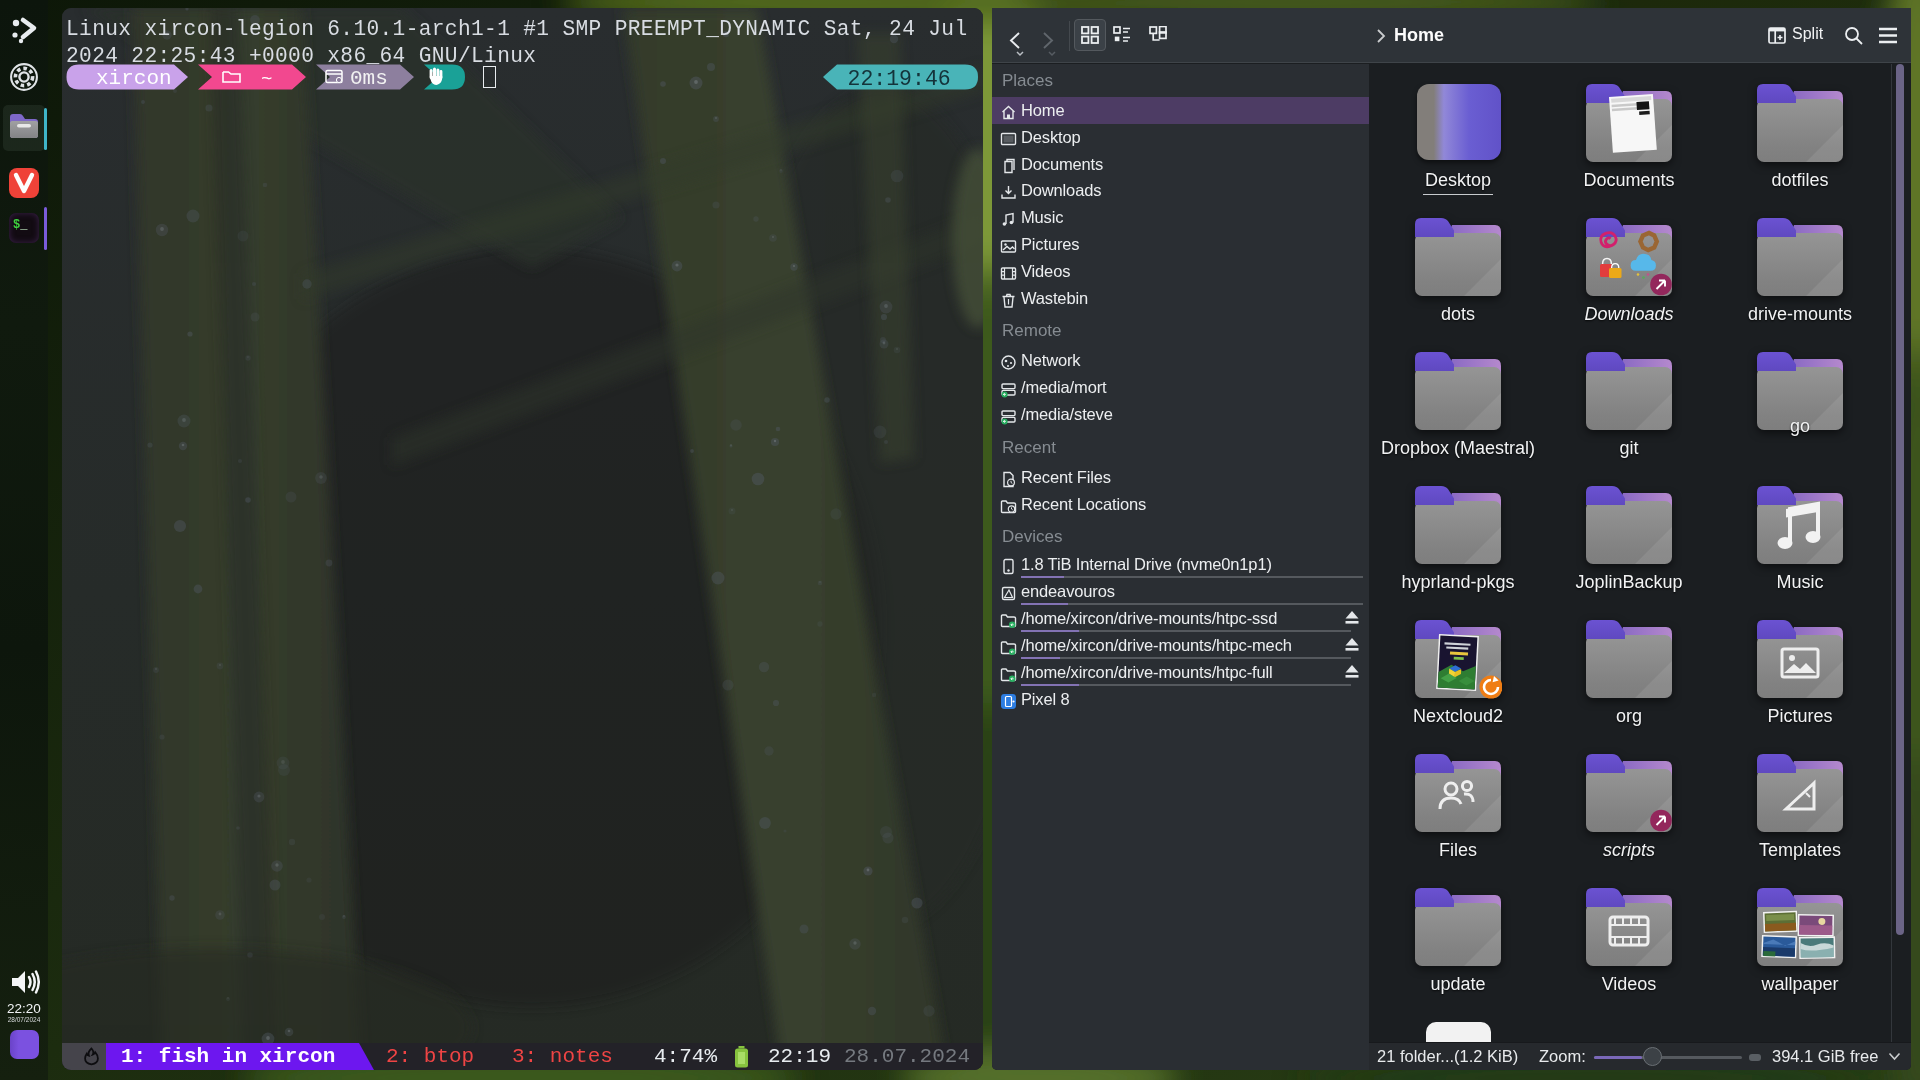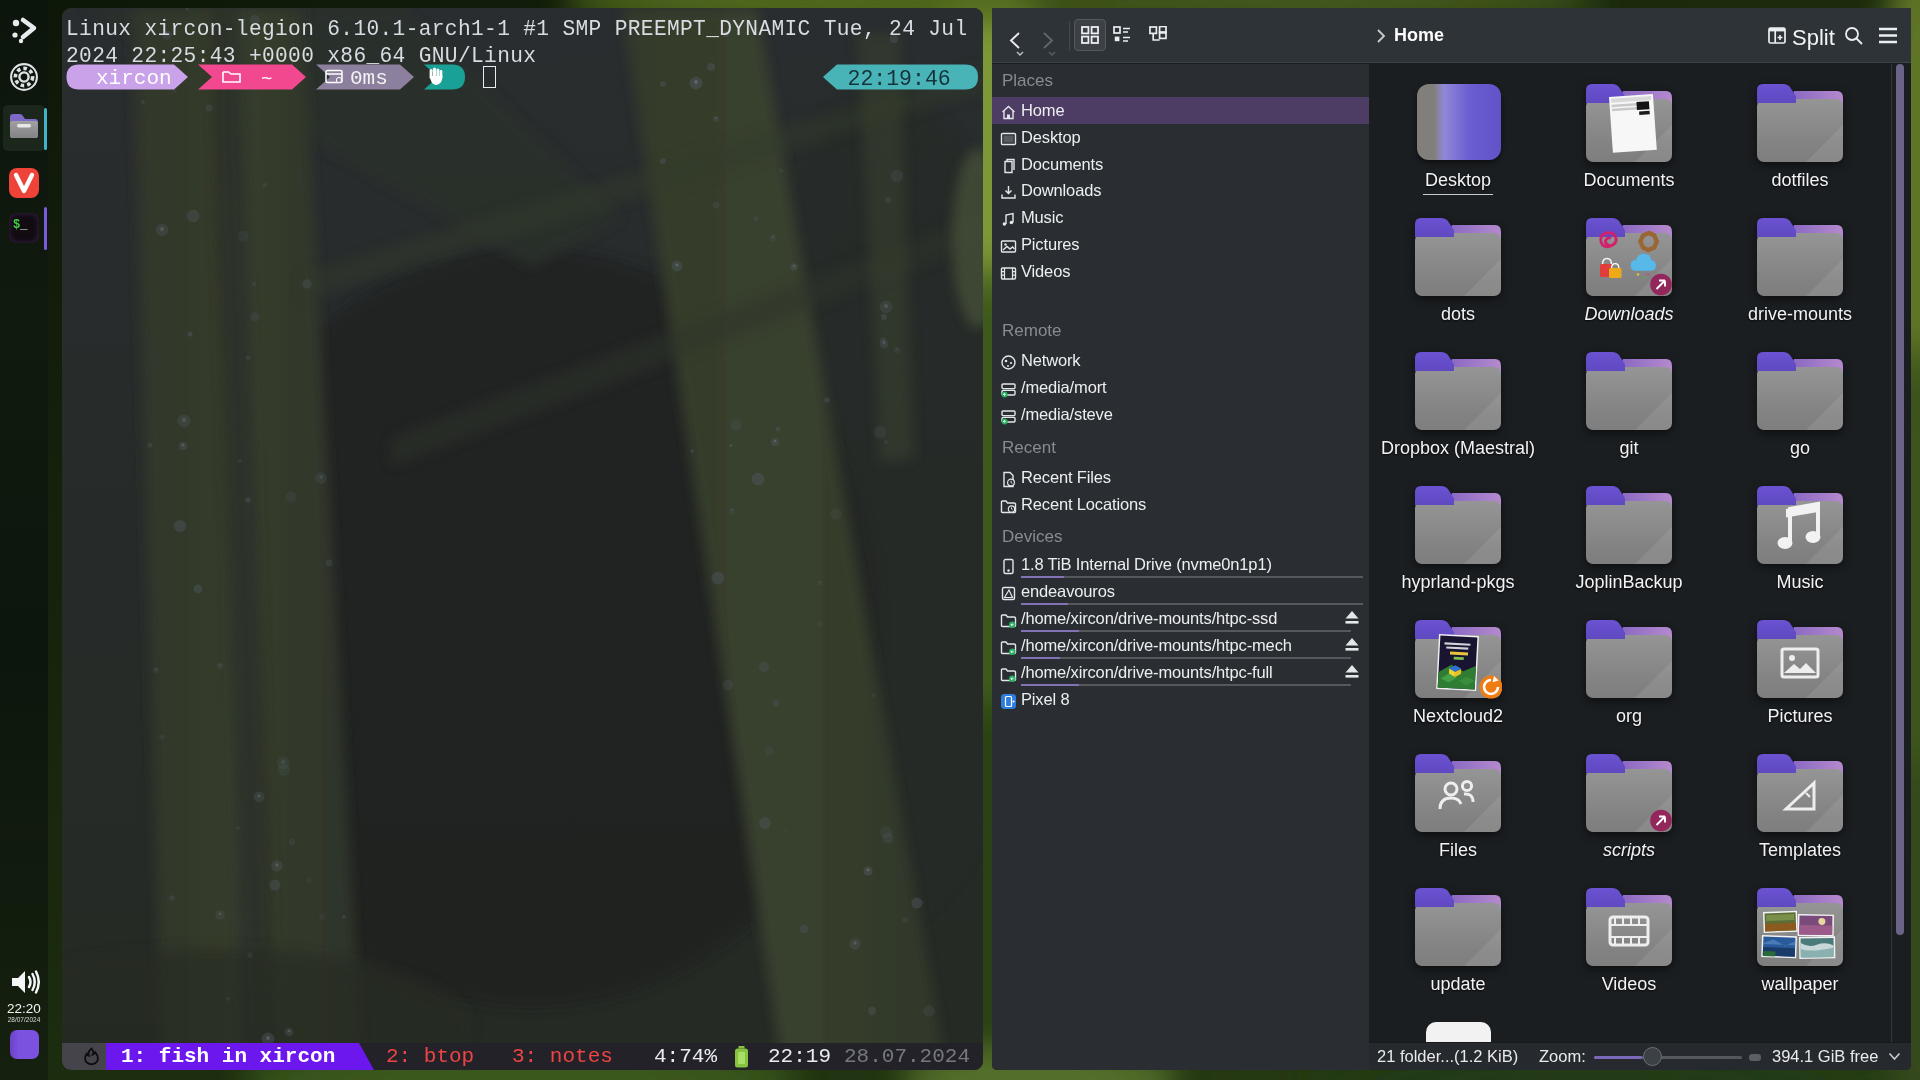--- a/index.html
+++ b/index.html
@@ -264,21 +264,21 @@
           <circle cx="669" cy="437" r="0.8" fill="#9aa2aa" opacity="0.29"></circle>
           <circle cx="793" cy="935" r="1.7" fill="#9aa2aa" opacity="0.25"></circle>
           <circle cx="615" cy="257" r="1.6" fill="#9aa2aa" opacity="0.31"></circle>
           <circle cx="664" cy="25" r="0.9" fill="#9aa2aa" opacity="0.32"></circle>
           <circle cx="711" cy="229" r="1.1" fill="#9aa2aa" opacity="0.20"></circle>
           <circle cx="824" cy="298" r="1.9" fill="#9aa2aa" opacity="0.24"></circle>
           <circle cx="822" cy="335" r="1.4" fill="#9aa2aa" opacity="0.24"></circle>
           <circle cx="835" cy="341" r="1.0" fill="#9aa2aa" opacity="0.15"></circle>
         </g>
 </svg>
-<div class="tl" style="top:9px">Linux xircon-legion 6.10.1-arch1-1 #1 SMP PREEMPT_DYNAMIC Tue, 24 Jul</div>
+<div class="tl" style="top:9px">Linux xircon-legion 6.10.1-arch1-1 #1 SMP PREEMPT_DYNAMIC Sat, 24 Jul</div>
 <div class="tl" style="top:36px">2024 22:25:43 +0000 x86_64 GNU/Linux</div>
 <svg class="abs" style="left:0;top:56px" width="480" height="26" viewBox="0 0 480 26">
  <path d="M17 0.5 H112 L126 13 L112 25.5 H17 Q4.5 25.5 4.5 13 Q4.5 0.5 17 0.5 Z" fill="#c9a2ea"></path>
  <path d="M136 0.5 L150 13 L136 25.5 H230 L244 13 L230 0.5 Z" fill="#f2488f"></path>
  <path d="M254 0.5 L268 13 L254 25.5 H338 L352 13 L338 0.5 Z" fill="#8d7f9e"></path>
  <path d="M362 0.5 L376 13 L362 25.5 H390 Q403 25.5 403 13 Q403 0.5 390 0.5 Z" fill="#1aa197"></path>
  <text x="34" y="19.5" font-family="Liberation Mono" font-size="21" fill="#ffffff">xircon</text>
  <g stroke="#ffffff" stroke-width="1.6" fill="none">
   <path d="M161 8 v10 h17 v-8 h-9 l-2.5 -2 h-5.5"></path>
  </g>
@@ -365,21 +365,21 @@
  <svg class="abs" style="left:384px;top:20px" width="10" height="16" viewBox="0 0 10 16">
           <path d="M2 2 L8 8 L2 14" fill="none" stroke="#caccce" stroke-width="1.8"></path>
         </svg>
  <div class="abs" style="left:402px;top:17px;color:#fcfcfc;font-size:18px;font-weight:bold">Home</div>
  <svg class="abs" style="left:776px;top:19px" width="18" height="17" viewBox="0 0 18 17">
   <rect x="1" y="1" width="16" height="15" rx="1.5" fill="none" stroke="#eceff1" stroke-width="1.7"></rect>
   <rect x="1" y="1" width="16" height="3.4" fill="#eceff1"></rect>
   <path d="M7.2 4 V16" stroke="#eceff1" stroke-width="1.7"></path>
   <path d="M12 8 v5 M9.5 10.5 h5" stroke="#eceff1" stroke-width="1.6"></path>
  </svg>
- <div class="abs" style="left:800px;top:17px;color:#f2f3f4;font-size:22px">Split</div>
+ <div class="abs" style="left:800px;top:17px;color:#f2f3f4;font-size:16px">Split</div>
  <svg class="abs" style="left:852px;top:18px" width="20" height="20" viewBox="0 0 20 20">
   <circle cx="8" cy="8" r="6" fill="none" stroke="#eceff1" stroke-width="1.8"></circle>
           <path d="M12.5 12.5 L18 18" stroke="#eceff1" stroke-width="1.8"></path>
  </svg>
  <g>
  <svg class="abs" style="left:886px;top:19px" width="20" height="17" viewBox="0 0 20 17">
   <path d="M1 2 h18 M1 8.5 h18 M1 15 h18" stroke="#eceff1" stroke-width="2.6"></path>
  </svg>
 </g></div>
 <div id="dside">
@@ -428,20 +428,28 @@
             </svg></span>
           <span class="stxt">Pictures</span>
         </div>
 <div class="srow" style="top:194px;">
           <span class="sic"><svg viewBox="0 0 17 17" width="17" height="17">
               <rect x="1.5" y="3" width="14" height="11" rx="1" fill="none" stroke="#e4e7ea" stroke-width="1.4"></rect>
               <path d="M4.5 3 V14 M12.5 3 V14" stroke="#e4e7ea" stroke-width="1.2"></path>
               <path d="M1.5 6.6 h3 M1.5 10.2 h3 M12.5 6.6 h3 M12.5 10.2 h3" stroke="#e4e7ea" stroke-width="1.2"></path>
             </svg></span>
           <span class="stxt">Videos</span>
+        </div>
+<div class="srow" style="top:221px;">
+          <span class="sic"><svg viewBox="0 0 17 17" width="17" height="17">
+              <path d="M4 5 L5 15 H12 L13 5" fill="none" stroke="#e4e7ea" stroke-width="1.4"></path>
+              <path d="M2.5 4.5 H14.5 M6.5 4 L7 2.5 H10 L10.5 4" fill="none" stroke="#e4e7ea" stroke-width="1.4"></path>
+              <path d="M8.5 7 V12.5" stroke="#e4e7ea" stroke-width="1.2"></path>
+            </svg></span>
+          <span class="stxt">Wastebin</span>
         </div>
 <div class="shead" style="top:257px">Remote</div>
 <div class="srow" style="top:283px;">
           <span class="sic"><svg viewBox="0 0 17 17" width="17" height="17">
               <circle cx="8.5" cy="8.5" r="6.5" fill="none" stroke="#e4e7ea" stroke-width="1.4"></circle>
               <circle cx="6" cy="7" r="1.3" fill="#e4e7ea"></circle>
               <circle cx="11" cy="9" r="1.1" fill="#e4e7ea"></circle>
               <circle cx="8" cy="12" r="1" fill="#e4e7ea"></circle>
             </svg></span>
           <span class="stxt">Network</span>
@@ -625,21 +633,21 @@
           <use href="#folder"></use>
         </svg>
 <div class="glabel" style="left:4px;top:374px;">Dropbox (Maestral)</div>
 <svg class="abs fsh" style="left:216px;top:287px" width="88" height="80" viewBox="0 0 88 80">
           <use href="#folder"></use>
         </svg>
 <div class="glabel" style="left:175px;top:374px;">git</div>
 <svg class="abs fsh" style="left:387px;top:287px" width="88" height="80" viewBox="0 0 88 80">
           <use href="#folder"></use>
         </svg>
-<div class="glabel" style="left:346px;top:374px;">go</div>
+<div class="glabel" style="left:346px;top:352px;">go</div>
 <svg class="abs fsh" style="left:45px;top:421px" width="88" height="80" viewBox="0 0 88 80">
           <use href="#folder"></use>
         </svg>
 <div class="glabel" style="left:4px;top:508px;">hyprland-pkgs</div>
 <svg class="abs fsh" style="left:216px;top:421px" width="88" height="80" viewBox="0 0 88 80">
           <use href="#folder"></use>
         </svg>
 <div class="glabel" style="left:175px;top:508px;">JoplinBackup</div>
 <svg class="abs fsh" style="left:387px;top:421px" width="88" height="80" viewBox="0 0 88 80">
           <use href="#folder"></use>

